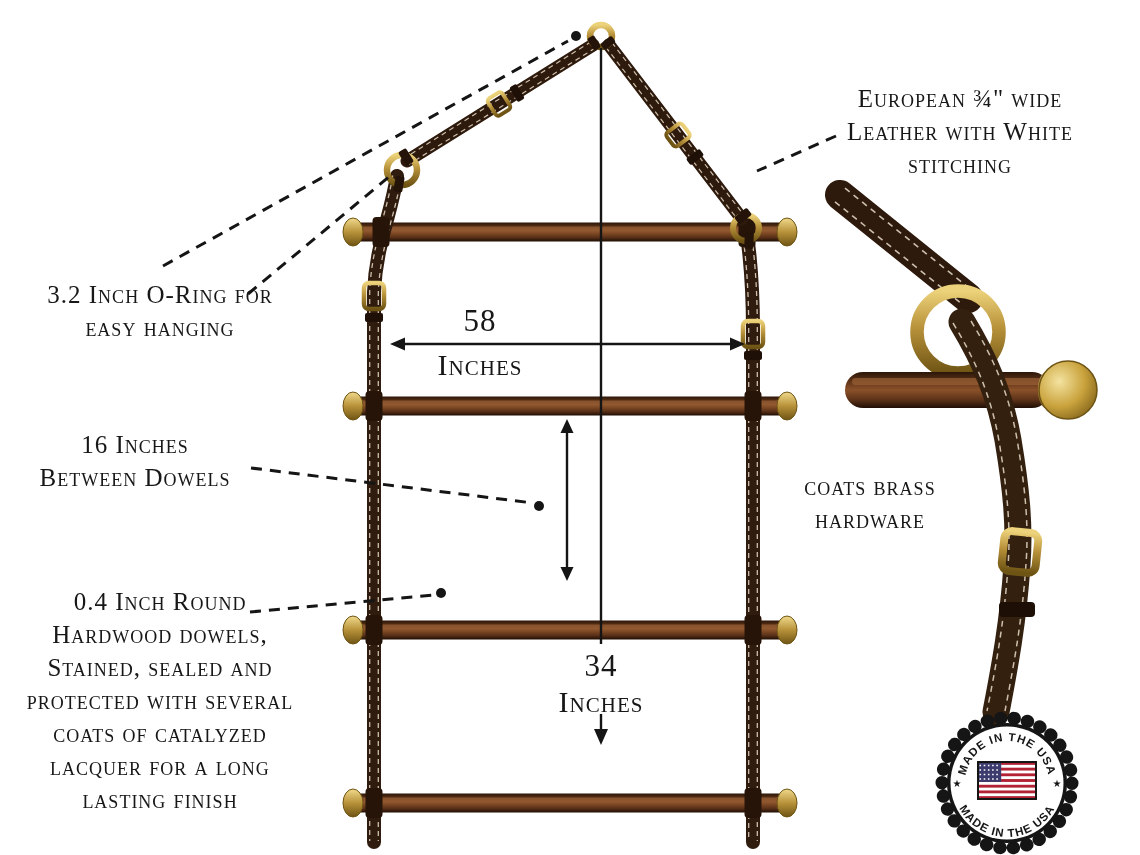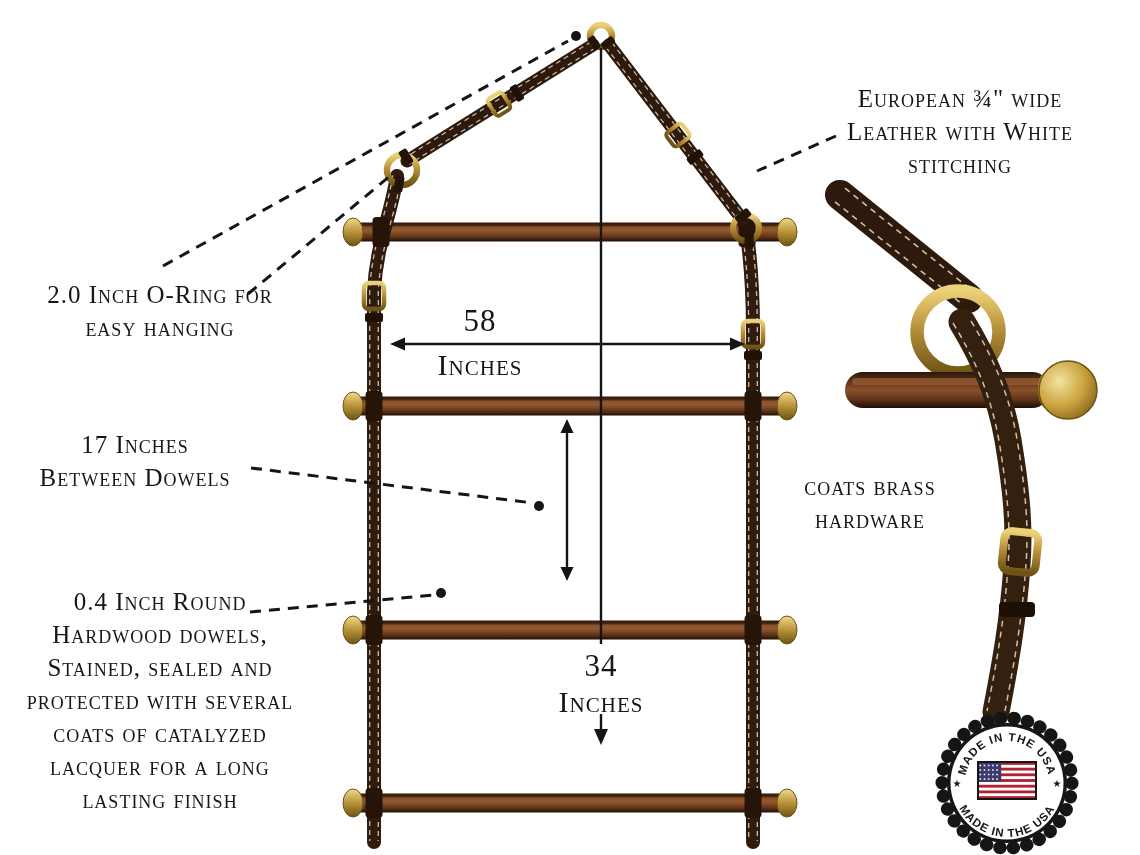--- a/index.html
+++ b/index.html
@@ -240,27 +240,27 @@
         <line x1="1.5" y1="17" x2="22" y2="17" stroke="#ffffff" stroke-width="1.6" stroke-dasharray="1.6 2.6"></line>
         <rect width="58" height="37" fill="none" stroke="#151515" stroke-width="2"></rect>
       </g>
     </g>
   </svg>
 
   <div class="ann s25" style="left:810px; top:82px; width:300px;">European ¾" wide
 Leather with White
 stitching</div>
 
-  <div class="ann s25" style="left:15px; top:278px; width:290px;">2.0 Inch O-Ring for
+  <div class="ann s25" style="left:15px; top:278px; width:290px;">3.2 Inch O-Ring for
 easy hanging</div>
 
   <div class="num" style="left:430px; top:303px; width:100px;">58</div>
   <div class="unit" style="left:430px; top:348px; width:100px;">Inches</div>
 
-  <div class="ann s25" style="left:0px; top:428px; width:270px;">17 Inches
+  <div class="ann s25" style="left:0px; top:428px; width:270px;">16 Inches
 Between Dowels</div>
 
   <div class="ann s25" style="left:5px; top:585px; width:310px;">0.4 Inch Round
 Hardwood dowels,
 Stained, sealed and
 protected with several
 coats of catalyzed
 lacquer for a long
 lasting finish</div>
 

